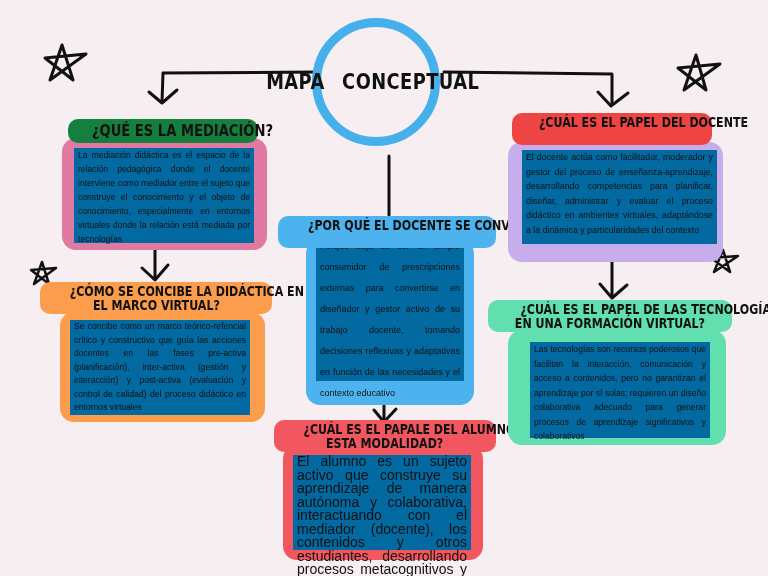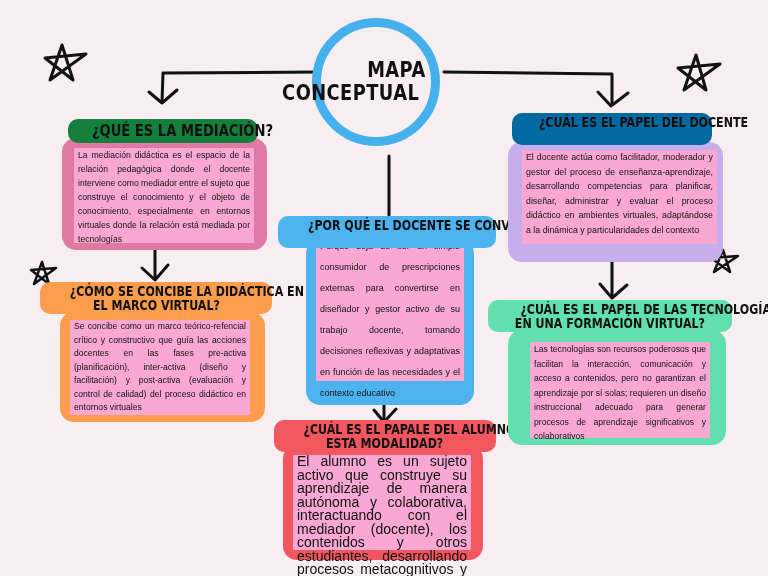--- a/index.html
+++ b/index.html
@@ -1,21 +1,21 @@
 <!DOCTYPE html>
 <html><head>
 <meta charset="utf-8">
 <style>
   html, body { margin:0; padding:0; }
   body { width:768px; height:576px; background:#f6eef0; position:relative; overflow:hidden; font-family:"DejaVu Sans", sans-serif; }
   .abs { position:absolute; }
-  .title-circle { left:312px; top:18px; width:128px; height:128px; border:9px solid #45b0ec; border-radius:50%; box-sizing:border-box; display:flex; align-items:flex-end; justify-content:center; flex-direction:column; }
+  .title-circle { left:312px; top:18px; width:128px; height:128px; border:9px solid #45b0ec; border-radius:50%; box-sizing:border-box; display:flex; align-items:center; justify-content:center; }
   .title-text { font-family:"DejaVu Sans", sans-serif; font-weight:bold; font-size:21px; line-height:23px; text-align:center; color:#111; letter-spacing:0.5px; transform:scaleX(0.85); }
   .card { position:absolute; border-radius:14px; box-sizing:border-box; }
-  .card-body { position:absolute; background:#f9a8d4; box-sizing:border-box; font-family:"Liberation Sans", sans-serif; font-size:9.2px; line-height:15px; color:#111; text-align:justify; padding:0 4px; }
+  .card-body { position:absolute; background:#0369a1; box-sizing:border-box; font-family:"Liberation Sans", sans-serif; font-size:9.2px; line-height:15px; color:#111; text-align:justify; padding:0 4px; }
   .heading { position:absolute; border-radius:10px; font-family:"DejaVu Sans", sans-serif; font-weight:bold; color:#111; text-align:center; font-size:13.5px; line-height:14px; box-sizing:border-box; padding:2px 4px; }
   .heading span { display:inline-block; transform:scaleX(0.82); transform-origin:center; white-space:nowrap; }
   svg.lines { position:absolute; left:0; top:0; }
 </style>
 </head>
 <body>
 
 <svg class="lines" width="768" height="576">
   <g stroke="#111" stroke-width="3" fill="none" stroke-linecap="round" stroke-linejoin="round">
 
@@ -55,43 +55,43 @@
   <div class="title-text">CONCEPTUAL</div>
 </div>
 
 <div class="card" style="left:62px; top:138px; width:205px; height:112px; background:#e07aa2;"></div>
 <div class="card-body" style="left:74px; top:148px; width:180px; height:95px; line-height:14px; font-size:8.6px;">La mediación didáctica es el espacio de la relación pedagógica donde el docente interviene como mediador entre el sujeto que construye el conocimiento y el objeto de conocimiento, especialmente en entornos virtuales donde la relación está mediada por tecnologías</div>
 <div class="heading" style="left:68px; top:119px; width:190px; height:24px; background:#15803d; font-size:16px; line-height:20px;">
   <span>¿QUÉ ES LA MEDIACIÓN?</span>
 </div>
 
 <div class="card" style="left:60px; top:312px; width:205px; height:110px; background:#fb9d4c;"></div>
-<div class="card-body" style="left:70px; top:320px; width:180px; height:95px; line-height:13.5px; font-size:8.6px;">Se concibe como un marco teórico-refencial crítico y constructivo que guía las acciones docentes en las fases pre-activa (planificación), inter-activa (diseño y facilitación) y post-activa (evaluación y control de calidad) del proceso didáctico en entornos virtuales</div>
+<div class="card-body" style="left:70px; top:320px; width:180px; height:95px; line-height:13.5px; font-size:8.6px;">Se concibe como un marco teórico-refencial crítico y constructivo que guía las acciones docentes en las fases pre-activa (planificación), inter-activa (gestión y interacción) y post-activa (evaluación y control de calidad) del proceso didáctico en entornos virtuales</div>
 <div class="heading" style="left:40px; top:282px; width:232px; height:32px; background:#fb9d4c;">
   <div><span>¿CÓMO SE CONCIBE LA DIDÁCTICA EN</span></div>
   <div><span>EL MARCO VIRTUAL?</span></div>
 </div>
 
 <div class="card" style="left:306px; top:240px; width:168px; height:165px; background:#4db3ee;"></div>
 <div class="card-body" style="left:316px; top:236px; width:148px; height:145px; line-height:21px; font-size:9px;">Porque deja de ser un simple consumidor de prescripciones externas para convertirse en diseñador y gestor activo de su trabajo docente, tomando decisiones reflexivas y adaptativas en función de las necesidades y el contexto educativo</div>
 <div class="heading" style="left:278px; top:216px; width:218px; height:32px; background:#4db3ee;">
   <div><span>¿POR QUÉ EL DOCENTE SE CONVIERTE</span></div>
 </div>
 
 <div class="card" style="left:283px; top:445px; width:200px; height:115px; background:#f2575f;"></div>
 <div class="card-body" style="left:293px; top:455px; width:178px; height:95px; line-height:13.5px; font-size:14px;">El alumno es un sujeto activo que construye su aprendizaje de manera autónoma y colaborativa, interactuando con el mediador (docente), los contenidos y otros estudiantes, desarrollando procesos metacognitivos y autorregulación en su aprendizaje</div>
 <div class="heading" style="left:274px; top:420px; width:222px; height:32px; background:#f2575f;">
   <div><span>¿CUÁL ES EL PAPALE DEL ALUMNO EN</span></div>
   <div><span>ESTA MODALIDAD?</span></div>
 </div>
 
 <div class="card" style="left:508px; top:142px; width:215px; height:120px; background:#c6adeb;"></div>
 <div class="card-body" style="left:522px; top:150px; width:195px; height:94px; line-height:14.5px; font-size:8.8px;">El docente actúa como facilitador, moderador y gestor del proceso de enseñanza-aprendizaje, desarrollando competencias para planificar, diseñar, administrar y evaluar el proceso didáctico en ambientes virtuales, adaptándose a la dinámica y particularidades del contexto</div>
-<div class="heading" style="left:512px; top:113px; width:200px; height:32px; background:#0369a1;">
+<div class="heading" style="left:512px; top:113px; width:200px; height:32px; background:#ef4444;">
   <div><span>¿CUÁL ES EL PAPEL DEL DOCENTE</span></div>
 </div>
 
 <div class="card" style="left:508px; top:330px; width:218px; height:115px; background:#62dfae;"></div>
-<div class="card-body" style="left:530px; top:342px; width:180px; height:96px; line-height:14.5px; font-size:8.6px;">Las tecnologías son recursos poderosos que facilitan la interacción, comunicación y acceso a contenidos, pero no garantizan el aprendizaje por sí solas; requieren un diseño instruccional adecuado para generar procesos de aprendizaje significativos y colaborativos</div>
+<div class="card-body" style="left:530px; top:342px; width:180px; height:96px; line-height:14.5px; font-size:8.6px;">Las tecnologías son recursos poderosos que facilitan la interacción, comunicación y acceso a contenidos, pero no garantizan el aprendizaje por sí solas; requieren un diseño colaborativa adecuado para generar procesos de aprendizaje significativos y colaborativos</div>
 <div class="heading" style="left:488px; top:300px; width:244px; height:32px; background:#62dfae;">
   <div><span>¿CUÁL ES EL PAPEL DE LAS TECNOLOGÍAS</span></div>
   <div><span>EN UNA FORMACIÓN VIRTUAL?</span></div>
 </div>
 
 </body></html>

